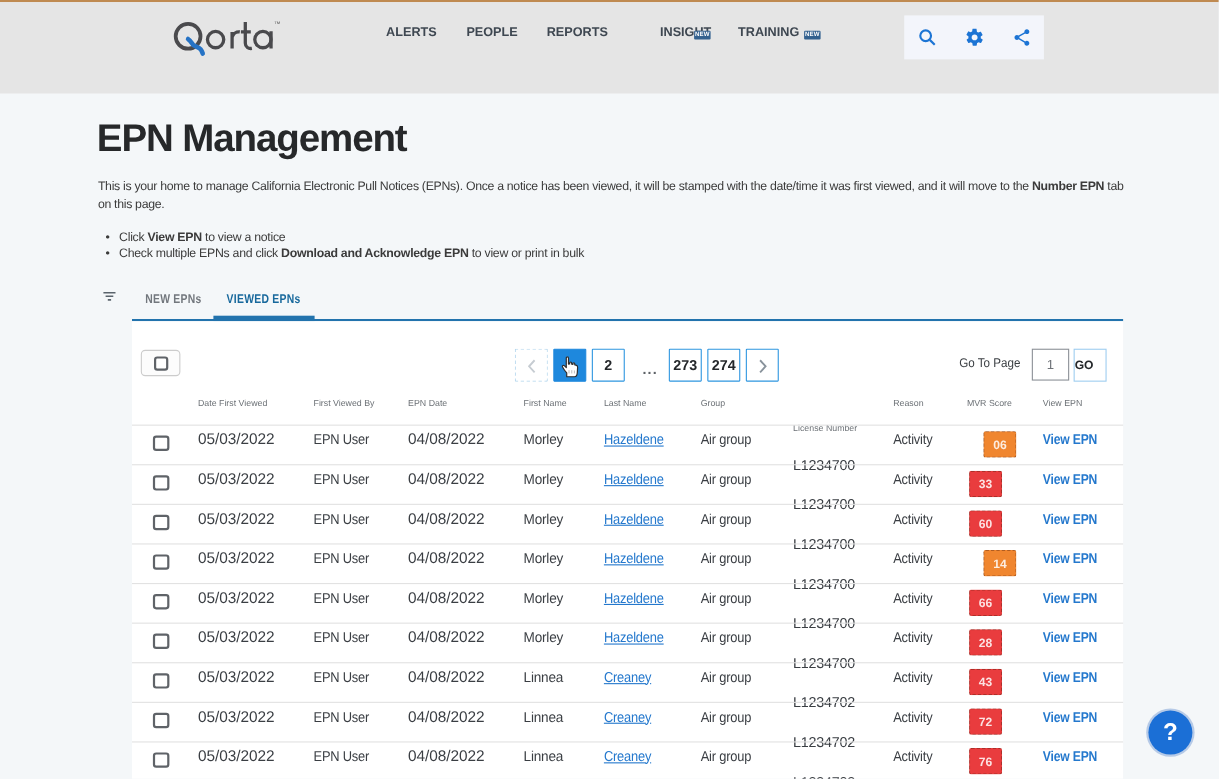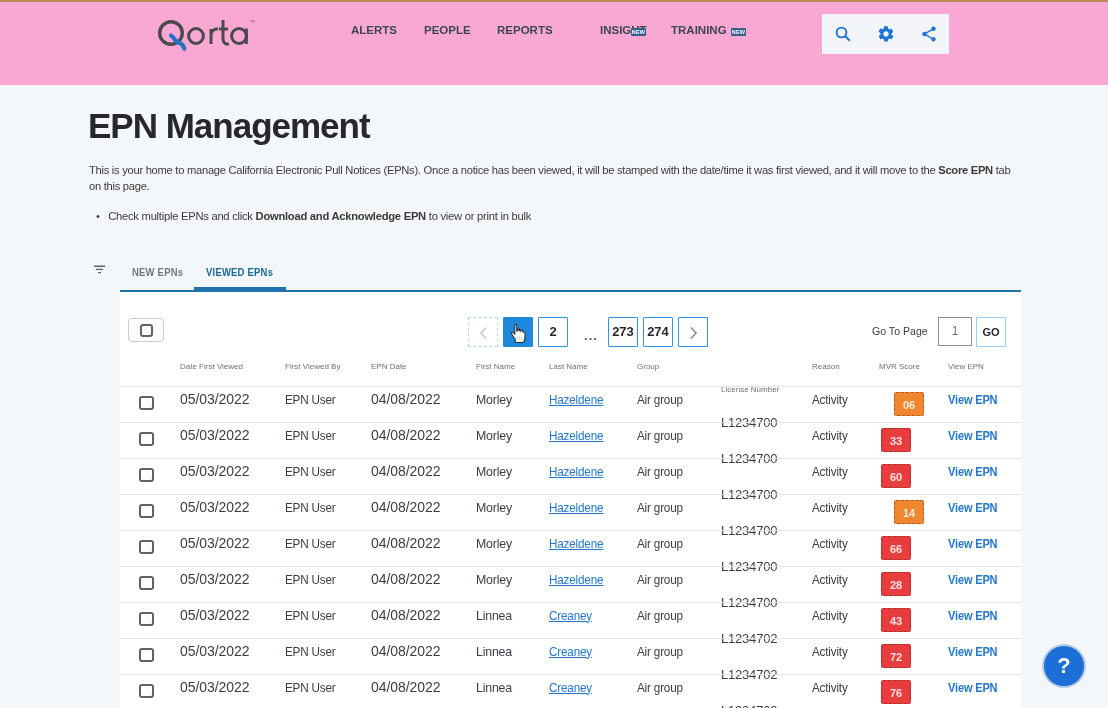--- a/index.html
+++ b/index.html
@@ -1,19 +1,19 @@
 <!DOCTYPE html>
 <html><head>
 <meta charset="utf-8">
 <style>
 * { margin:0; padding:0; box-sizing:border-box; }
 html,body { width:1108px; height:708px; overflow:hidden; }
 body { font-family:"Liberation Sans", sans-serif; background:#f4f7f9; position:relative; }
 .topbar { position:absolute; left:0; top:0; width:1108px; height:2px; background:#bf8a51; }
-.header { position:absolute; left:0; top:2px; width:1108px; height:83px; background:#f9a8d4; }
+.header { position:absolute; left:0; top:2px; width:1108px; height:83px; background:#e5e5e5; }
 .logo { position:absolute; left:156px; top:6px; }
 .navitem { position:absolute; top:22px; font-size:11.5px; line-height:12px; font-weight:bold; color:#3e4751; letter-spacing:0px; white-space:nowrap; }
 .newb { position:absolute; background:#33618f; color:#fff; font-size:5.5px; font-weight:bold; width:15px; height:8px; line-height:8px; text-align:center; border-radius:1px; top:25.5px; letter-spacing:0.2px; }
 .iconbox { position:absolute; left:822px; top:12px; width:127px; height:40px; background:#f3f5fb; }
 .iconbox svg { position:absolute; top:11px; }
 h1 { position:absolute; left:88px; top:107.5px; font-size:35px; line-height:35px; font-weight:bold; color:#26282a; letter-spacing:-1px; }
 .para { position:absolute; left:89px; top:162px; font-size:11.2px; line-height:16px; color:#3b3b3b; letter-spacing:-0.28px; white-space:nowrap; }
 .para b, .bullets b { font-weight:bold; }
 .bullets { position:absolute; left:96px; top:209px; font-size:11.2px; line-height:15px; color:#3b3b3b; letter-spacing:-0.25px; }
 .filtericon { position:absolute; left:93px; top:265px; }
@@ -24,21 +24,21 @@
 .card { position:absolute; left:120px; top:292px; width:901px; height:416px; background:#ffffff; }
 
 .selwrap { position:absolute; left:8px; top:26px; width:36px; height:24px; border:1px solid #cccccc; border-radius:4px; background:#fcfcfc; }
 .selwrap .cb { position:absolute; left:11px; top:5px; width:13px; height:13px; border:2px solid #5f6368; border-radius:3px; background:#fff; }
 .pgbtn { position:absolute; top:25px; width:30px; height:30px; background:#fff; border:1px solid #2e96e0; border-radius:1px; font-size:13px; font-weight:bold; color:#24272a; text-align:center; line-height:28px; }
 .pgprev { border:1px dashed #b5d7ee; }
 .pgactive { background:#1e88dd; border:1px solid #1e88dd; }
 .pgdots { position:absolute; top:25px; left:463px; width:16px; text-align:center; color:#5c6166; font-size:13px; font-weight:bold; line-height:37px; letter-spacing:1px; }
 .gotolabel { position:absolute; top:33px; left:752px; font-size:11.5px; line-height:12px; color:#3a3e42; transform:scaleX(0.92); transform-origin:left top; }
 .gotoinput { position:absolute; top:25px; left:818px; width:34px; height:29px; border:1px solid #8b9096; background:#fff; font-size:12px; color:#6f7378; text-align:center; line-height:27px; }
-.gotogo { position:absolute; top:25px; left:856px; width:30px; height:30px; border:1px solid #9ecdf0; background:#fff; font-size:11px; font-weight:bold; color:#24272a; text-align:center; line-height:28px; }
+.gotogo { position:absolute; top:25px; left:856px; width:30px; height:30px; border:1px solid #9ecdf0; background:#fff; font-size:11px; font-weight:bold; color:#24272a; text-align:left; line-height:28px; }
 
 .thead { position:absolute; top:56px; left:0; width:901px; height:38px; font-size:8px; color:#6c7176; }
 .thead span { position:absolute; top:14px; line-height:9px; }
 .trow { position:absolute; left:0; width:901px; height:36px; border-top:1px solid #e2e2e2; font-size:13px; color:#3a3e43; }
 .trow span { position:absolute; top:4.5px; letter-spacing:-0.2px; }
 .rcb { position:absolute; left:19px; top:9px; width:15px; height:14px; border:2px solid #5f6368; border-radius:3px; background:#fff; }
 .c1 { left:60px; } .c2 { left:165px; } .c3 { left:251px; } .c4 { left:356px; }
 .c5 { left:429px; } .c6 { left:517px; } .c7 { left:601px;margin-top:23px; } .c8 { left:692px; }
 .c9 { left:761px; } .c10 { left:828px; }
 .trow .c2, .trow .c5, .trow .c6, .trow .c8 { transform:scaleX(0.9); transform-origin:left top; }
@@ -79,22 +79,23 @@
     </svg>
     <svg width="18" height="18" viewBox="0 0 24 24" style="left:55px;">
       <path fill="#1c74d4" d="M19.4 13c0-.3.1-.6.1-1s0-.7-.1-1l2.1-1.6c.2-.2.2-.4.1-.6l-2-3.5c-.1-.2-.4-.3-.6-.2l-2.5 1c-.5-.4-1.1-.7-1.7-1L14.4 2c0-.2-.2-.4-.5-.4h-4c-.2 0-.4.2-.5.4l-.4 2.7c-.6.2-1.1.6-1.7 1l-2.5-1c-.2-.1-.5 0-.6.2l-2 3.5c-.1.2-.1.4.1.6L4.6 11c0 .3-.1.6-.1 1s0 .7.1 1l-2.1 1.6c-.2.2-.2.4-.1.6l2 3.5c.1.2.4.3.6.2l2.5-1c.5.4 1.1.7 1.7 1l.4 2.7c0 .2.2.4.5.4h4c.2 0 .4-.2.5-.4l.4-2.7c.6-.2 1.2-.6 1.7-1l2.5 1c.2.1.5 0 .6-.2l2-3.5c.1-.2.1-.4-.1-.6L19.4 13zm-7.4 2.6c-2 0-3.6-1.6-3.6-3.6S10 8.4 12 8.4s3.6 1.6 3.6 3.6-1.6 3.6-3.6 3.6z"></path>
     </svg>
     <svg width="18" height="18" viewBox="0 0 24 24" style="left:98px;">
       <path fill="#1c74d4" d="M18 16.1c-.8 0-1.5.3-2 .8l-7.1-4.2c.1-.2.1-.5.1-.7s0-.5-.1-.7L16 7.2c.5.5 1.2.8 2 .8 1.7 0 3-1.3 3-3s-1.3-3-3-3-3 1.3-3 3c0 .2 0 .5.1.7L8 9.8C7.5 9.3 6.8 9 6 9c-1.7 0-3 1.3-3 3s1.3 3 3 3c.8 0 1.5-.3 2-.8l7.1 4.2c-.1.2-.1.4-.1.7 0 1.6 1.3 2.9 3 2.9s3-1.3 3-2.9-1.3-3-3-3z"></path>
     </svg>
   </div>
 </div>
 <h1>EPN Management</h1>
-<div class="para">This is your home to manage California Electronic Pull Notices (EPNs). Once a notice has been viewed, it will be stamped with the date/time it was first viewed, and it will move to the <b>Score EPN</b> tab<br>on this page.</div>
+<div class="para">This is your home to manage California Electronic Pull Notices (EPNs). Once a notice has been viewed, it will be stamped with the date/time it was first viewed, and it will move to the <b>Number EPN</b> tab<br>on this page.</div>
 <div class="bullets">
+  <div>•&nbsp;&nbsp;&nbsp;Click <b>View EPN</b> to view a notice</div>
   <div>•&nbsp;&nbsp;&nbsp;Check multiple EPNs and click <b>Download and Acknowledge EPN</b> to view or print in bulk</div>
 </div>
 <svg class="filtericon" width="13" height="9" viewBox="0 0 13 9">
   <path d="M1 1.2 L12 1.2 M3 4.4 L10 4.4 M5 7.6 L8 7.6" stroke="#5a646c" stroke-width="1.4"></path>
 </svg>
 <div class="tab1">NEW EPNs</div>
 <div class="tab2">VIEWED EPNs</div>
 <div class="tabunder"></div>
 <div class="tabline"></div>
 <div class="card">

